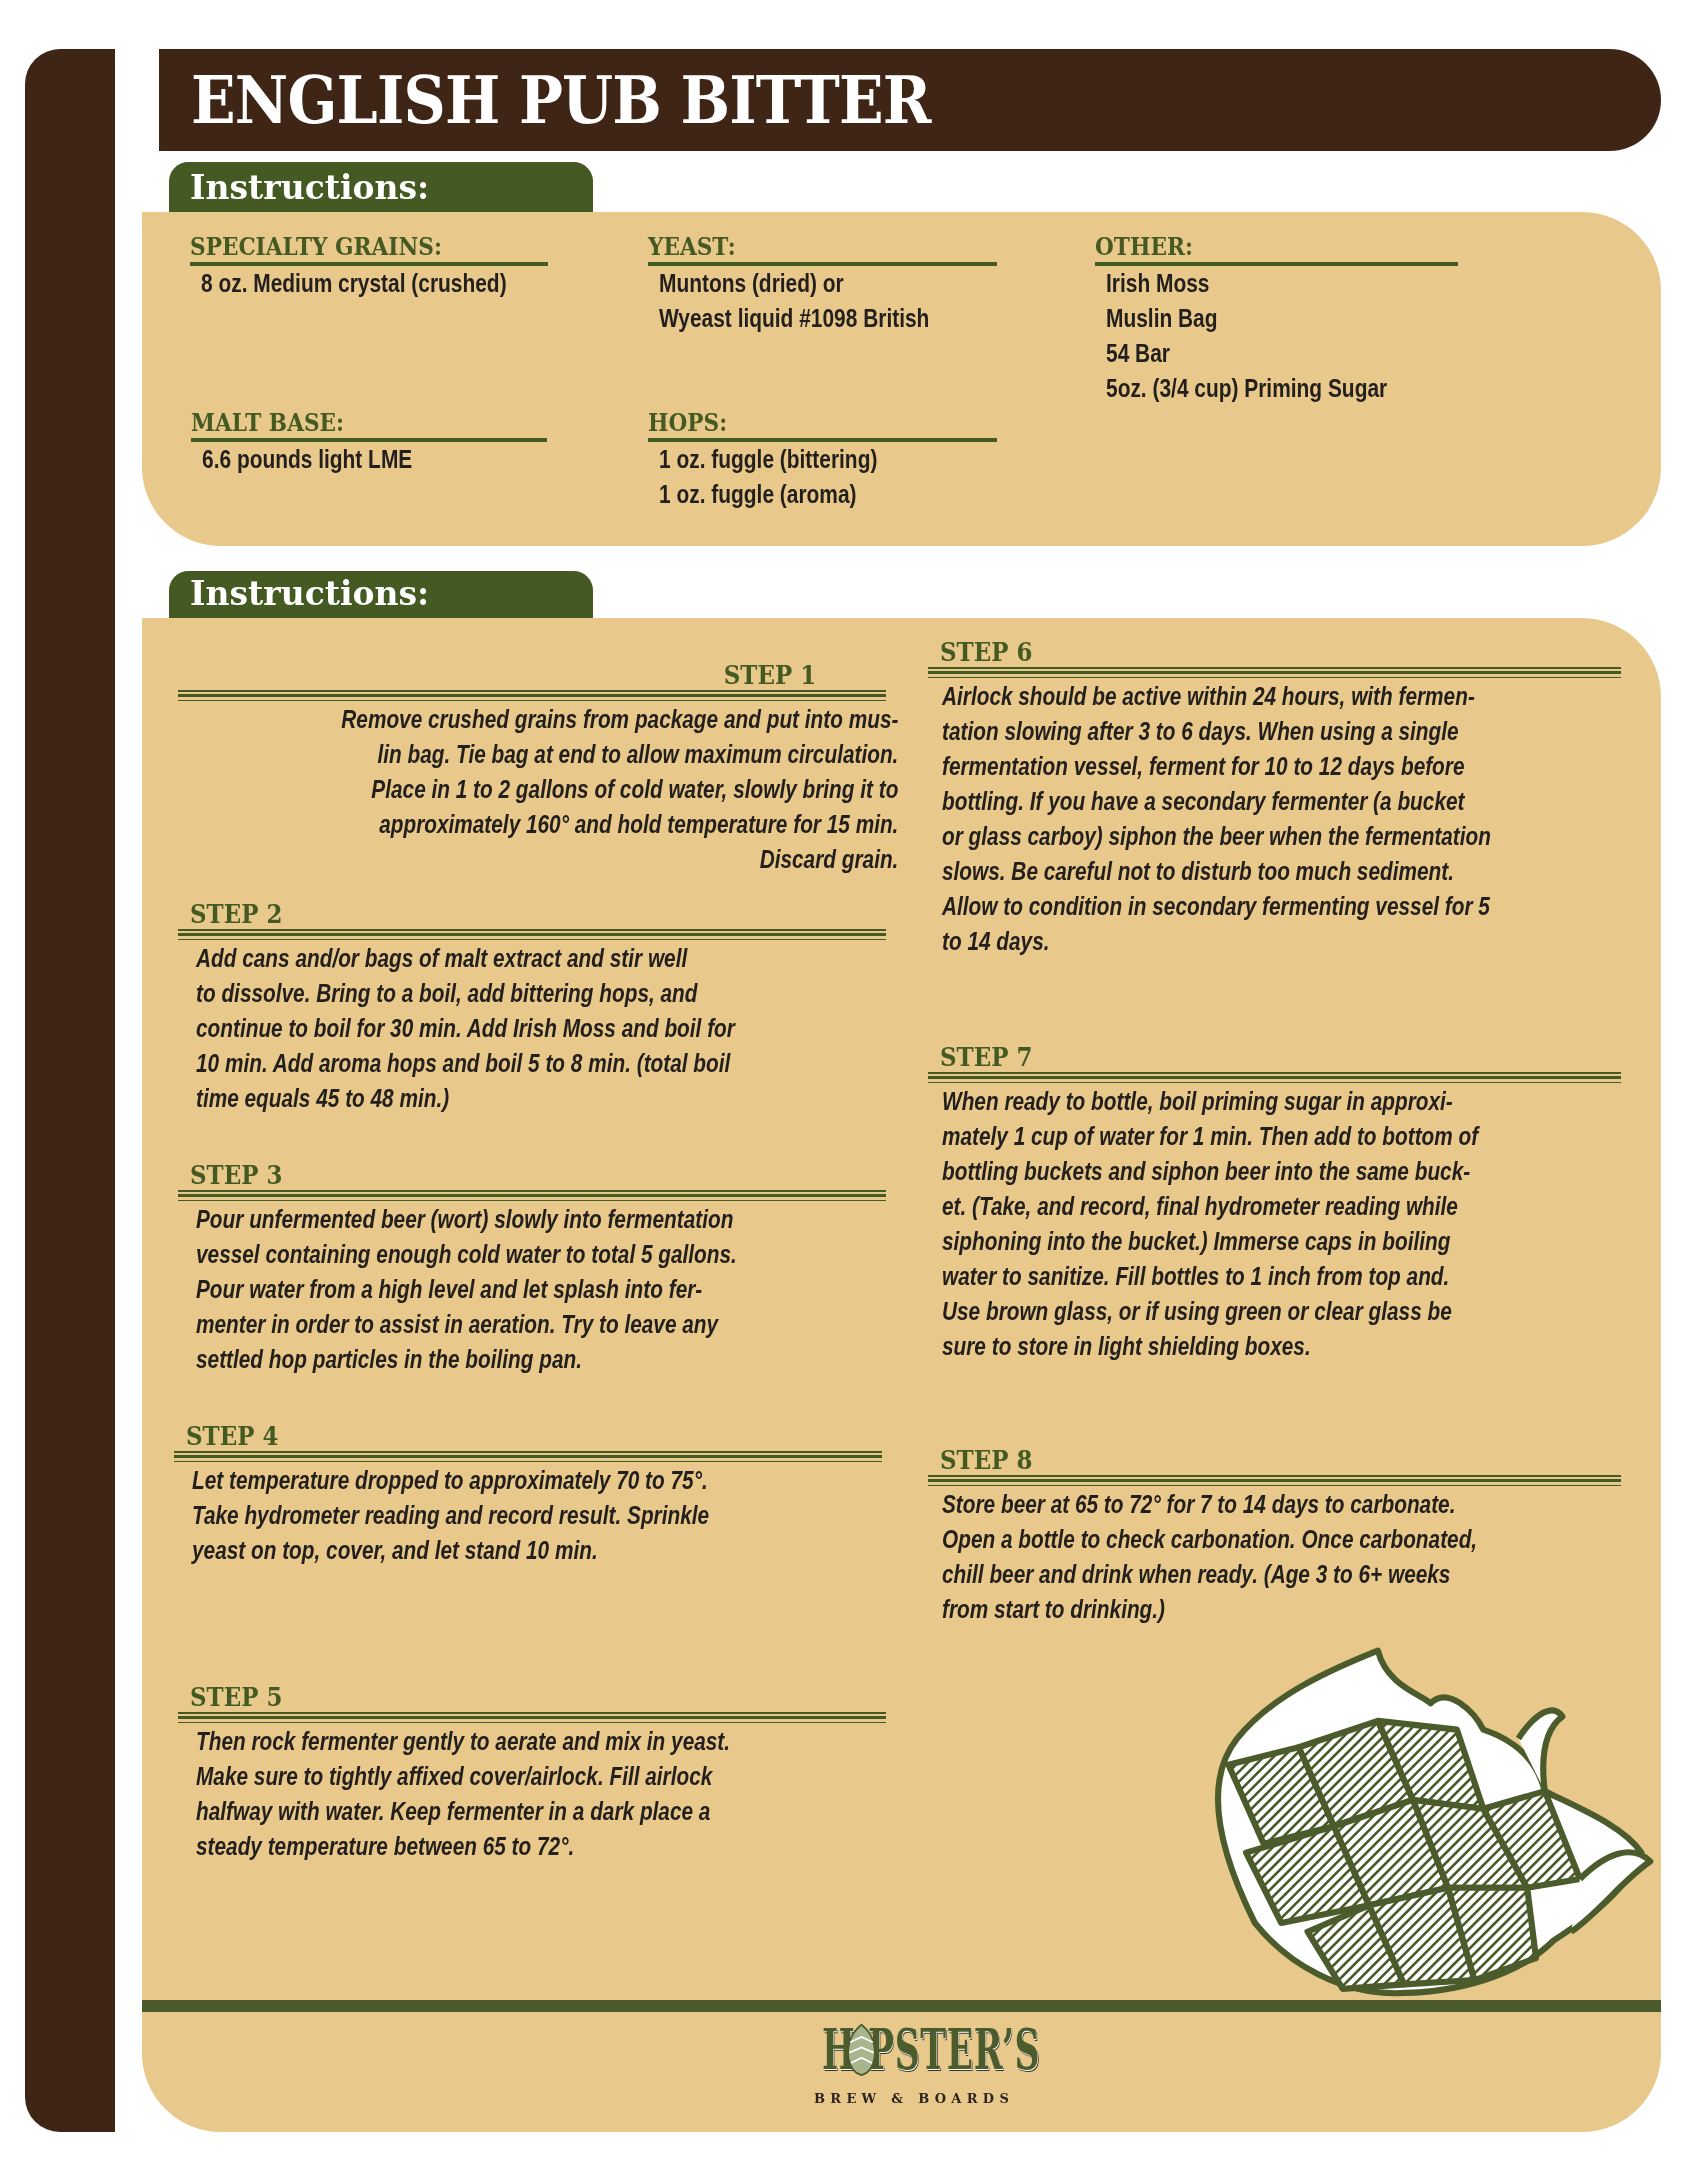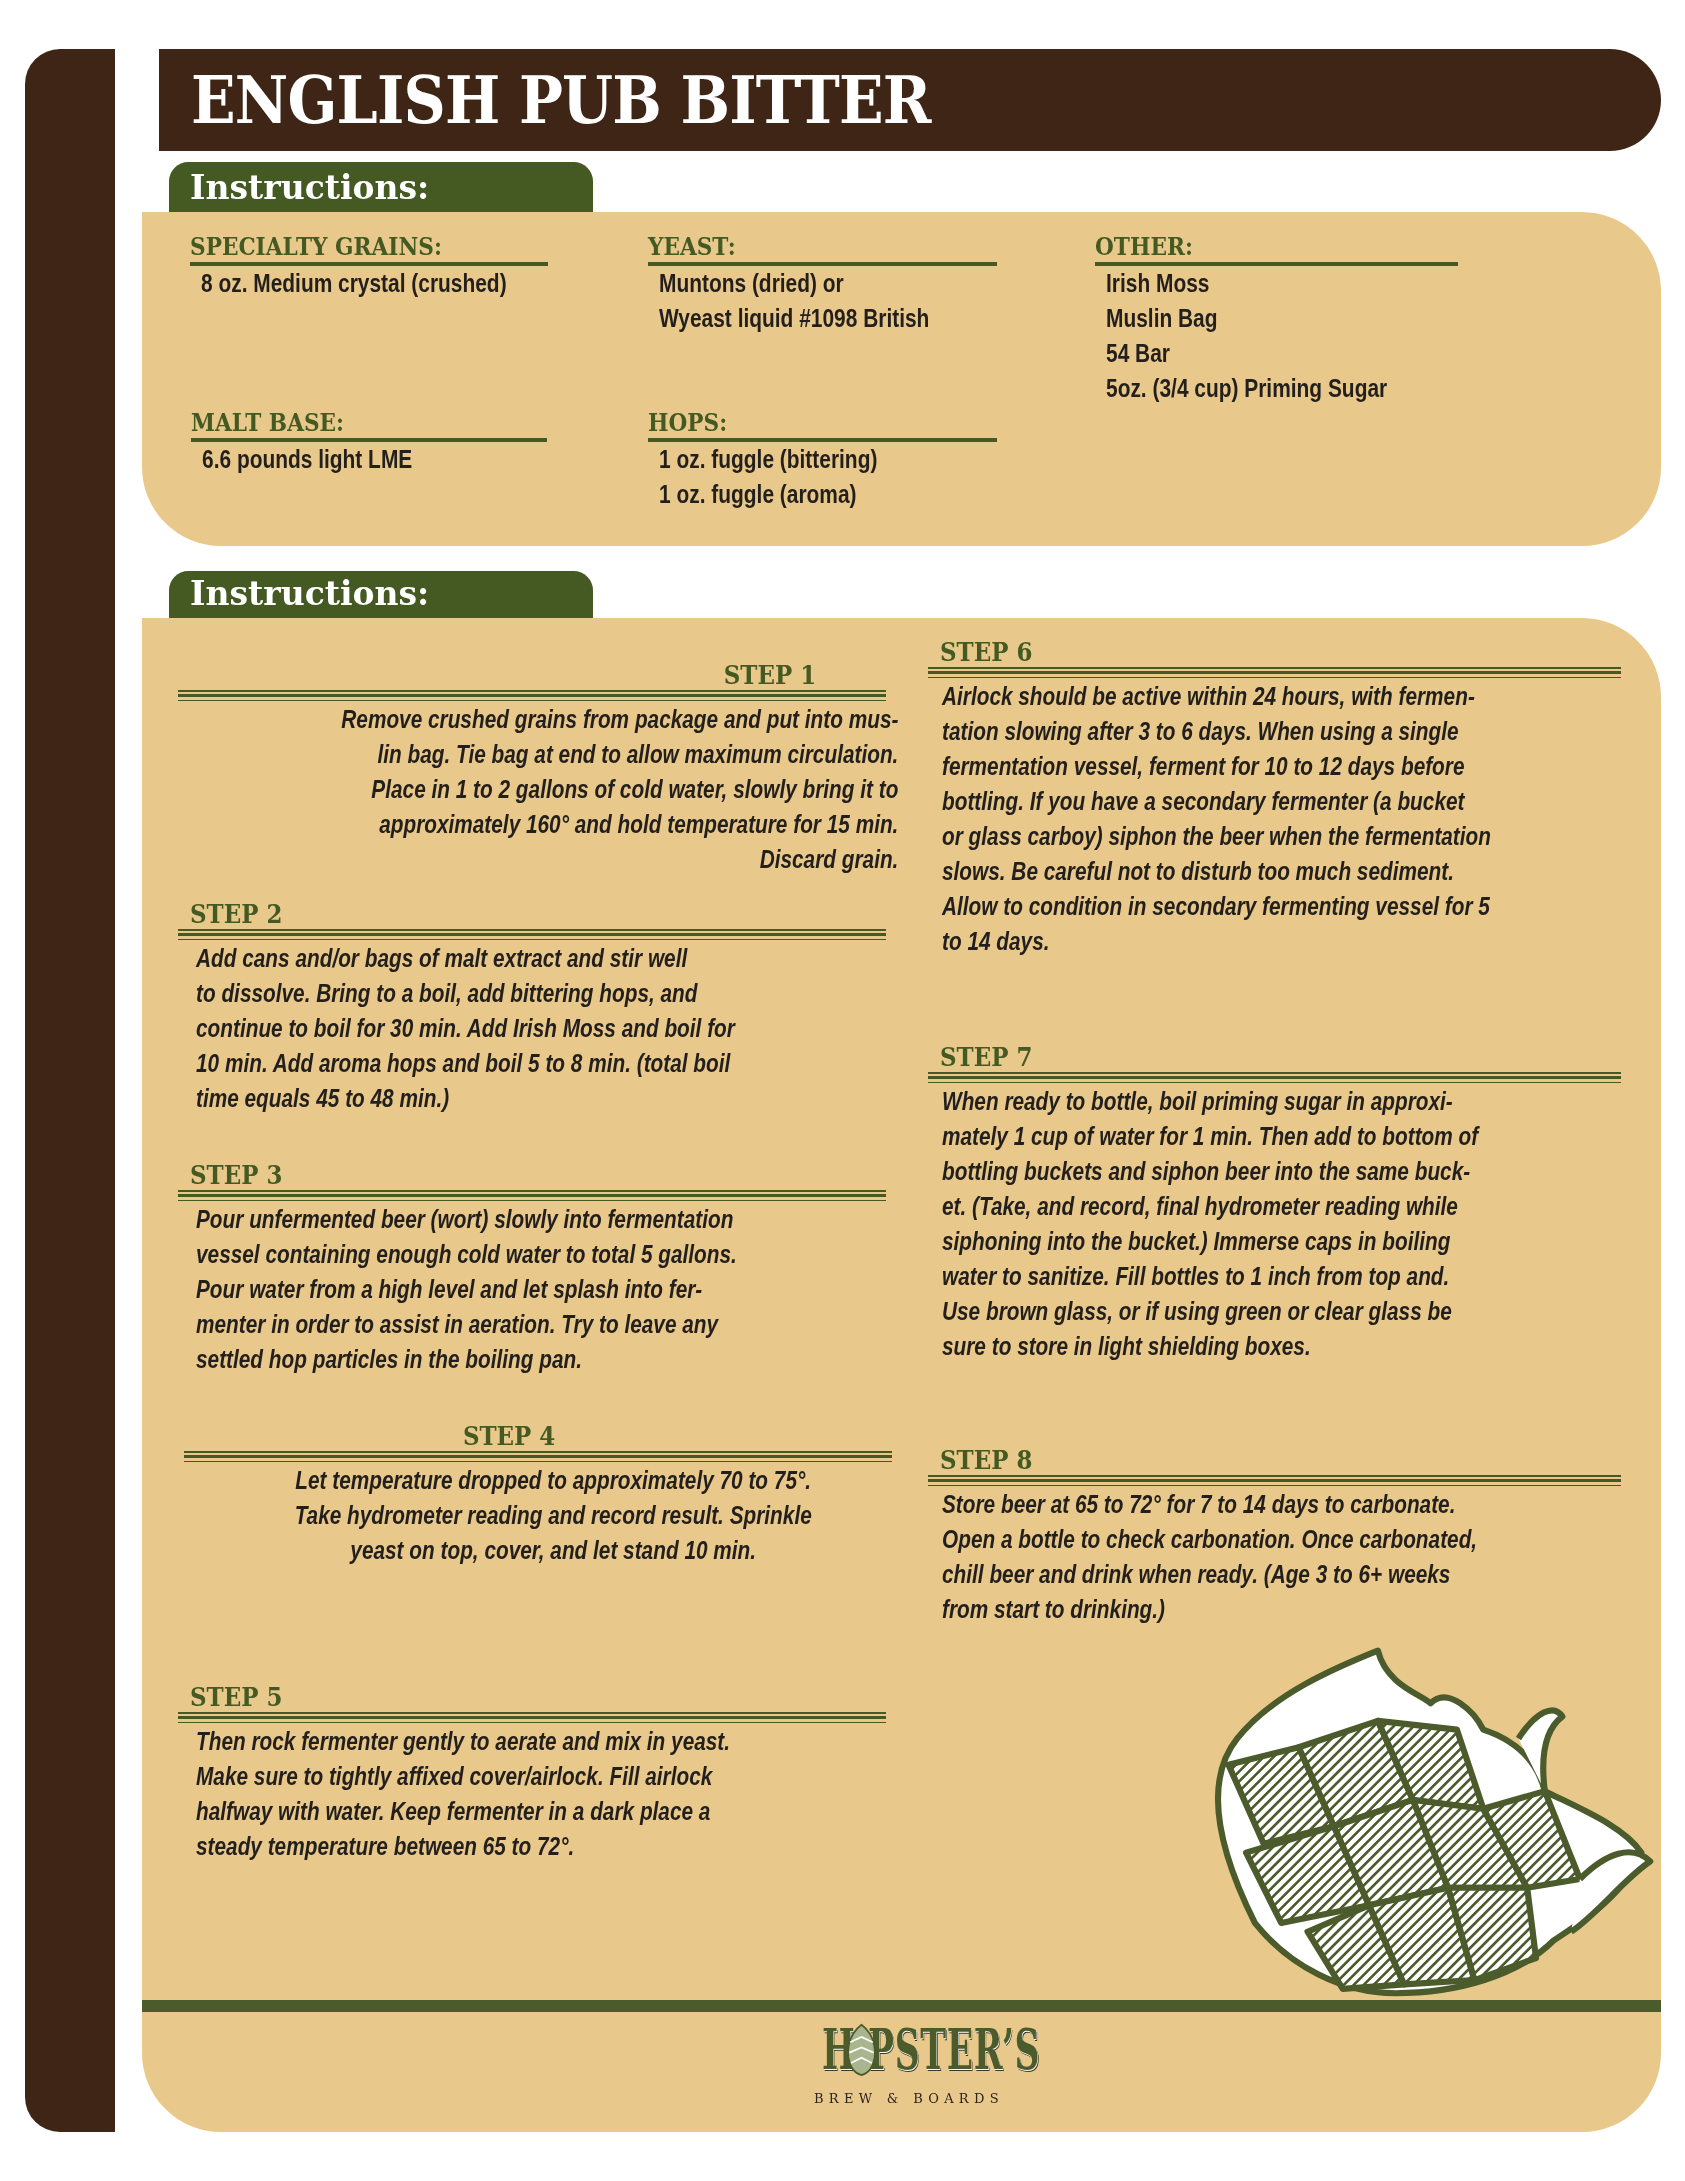--- a/index.html
+++ b/index.html
@@ -19,21 +19,21 @@
   .step-label { font-family: "DejaVu Serif", serif; font-weight: bold; font-size: 25.5px; color: #445a22; line-height: 30px; white-space: nowrap; transform: scaleX(0.9); transform-origin: left center; }
   .step-rule { height: 12.3px; }
   .step-rule .r1 { position: absolute; left: 0; right: 0; top: 0; height: 1.8px; background: #445a22; }
   .step-rule .r2 { position: absolute; left: 0; right: 0; top: 3.5px; height: 3.5px; background: #445a22; }
   .step-rule .r3 { position: absolute; left: 0; right: 0; top: 9.7px; height: 1.8px; background: #445a22; }
   .step-body { font-family: "Liberation Sans", sans-serif; font-weight: bold; font-style: italic; font-size: 26px; color: #231f1c; line-height: 35px; transform: scaleX(0.8); transform-origin: left top; width: 878px; }
   .step-body .ln { display: block; white-space: nowrap; }
   .footer-rule { left: 142px; top: 2000px; width: 1519px; height: 12.3px; background: #4b5b2c; }
   .logo { left: 702px; top: 2019px; width: 334px; height: 97px; }
   .logo-word { position: absolute; left: 120px; top: 0; font-family: "DejaVu Serif", serif; font-weight: bold; font-size: 56px; color: #4b5b2c; line-height: 61px; white-space: nowrap; transform: scaleX(0.62); transform-origin: left top; text-shadow: 0.9px 0.9px 0 #fff, 1.8px 1.8px 0 #3a3a2a; letter-spacing: 0.9px; }
-  .logo-sub { position: absolute; left: 112px; top: 72px; font-family: "DejaVu Serif", serif; font-weight: normal; font-size: 13px; letter-spacing: 5.3px; color: #2b2420; white-space: nowrap; }
+  .logo-sub { position: absolute; left: 112px; top: 72px; font-family: "DejaVu Serif", serif; font-weight: bold; font-size: 13px; letter-spacing: 5.3px; color: #2b2420; white-space: nowrap; }
 </style>
 </head>
 <body>
 
 <div class="abs left-bar"></div>
 
 <div class="abs title-bar">
   <div class="title-text">ENGLISH PUB BITTER</div>
 </div>
 
@@ -133,21 +133,21 @@
     </div>
   <div class="step-body" style="margin-left:17.6px;">
     <span class="ln">Pour unfermented beer (wort) slowly into fermentation</span>
     <span class="ln">vessel containing enough cold water to total 5 gallons.</span>
     <span class="ln">Pour water from a high level and let splash into fer-</span>
     <span class="ln">menter in order to assist in aeration. Try to leave any</span>
     <span class="ln">settled hop particles in the boiling pan.</span>
   </div>
 </div>
 
-<div class="abs" style="left:184px; top:1421px; width:708px;text-align:center;">
+<div class="abs" style="left:174px; top:1421px; width:708px;">
   <div class="step-label" style="margin-left:12.3px;">STEP 4</div>
   <div class="step-rule" style="position:relative;">
       <div class="r1"></div>
       <div class="r2"></div>
       <div class="r3"></div>
     </div>
   <div class="step-body" style="margin-left:17.6px;">
     <span class="ln">Let temperature dropped to approximately 70 to 75°.</span>
     <span class="ln">Take hydrometer reading and record result. Sprinkle</span>
     <span class="ln">yeast on top, cover, and let stand 10 min.</span>

